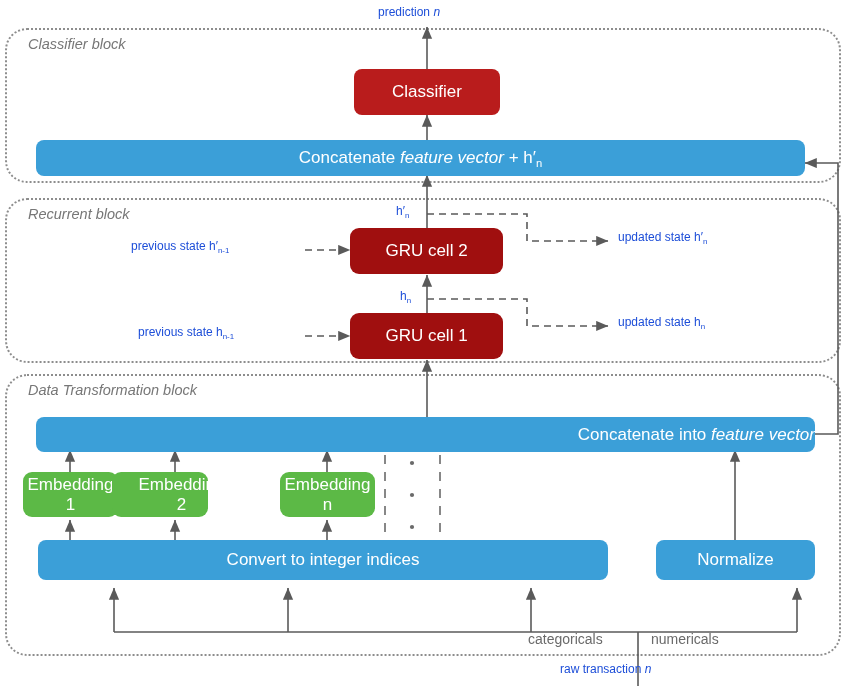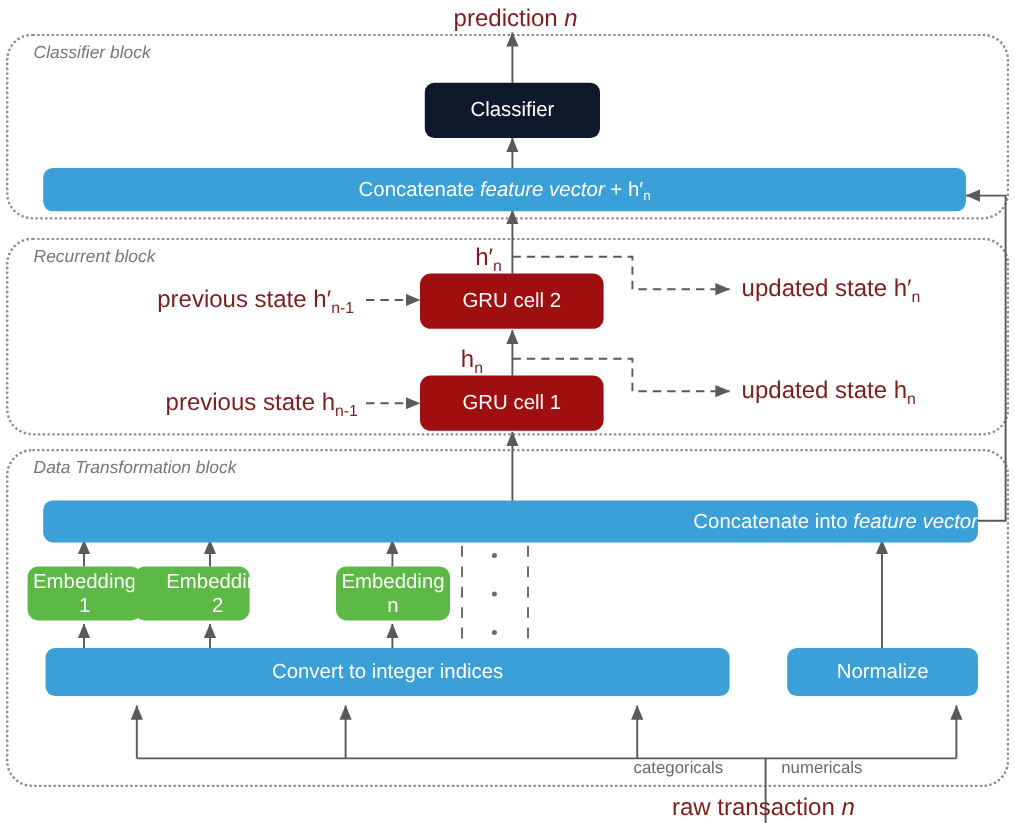--- a/index.html
+++ b/index.html
@@ -7,25 +7,25 @@
   #stage{position:relative;width:846px;height:686px;overflow:hidden;background:#fff;}
 
   svg#wires{position:absolute;left:0;top:0;width:846px;height:686px;pointer-events:none;}
 
   .blk{position:absolute;border:2px dotted #8d8d8d;border-radius:22px;box-sizing:border-box;background:transparent;}
   .blk-label{position:absolute;font-style:italic;font-size:14.5px;color:#777777;white-space:nowrap;}
 
   .node{position:absolute;display:flex;align-items:center;justify-content:center;
         border-radius:8px;color:#ffffff;font-size:17px;box-sizing:border-box;text-align:center;}
   .node.blue{background:#3b9fd8;}
-  .node.orange{background:#0f172a;}
+  .node.orange{background:#b91c1c;}
   .node.red{background:#a00f0f;border-radius:9px;}
   .node.green{background:#5cb946;border-radius:9px;}
 
-  .txt{position:absolute;color:#7f1d1d;font-size:20px;white-space:nowrap;}
+  .txt{position:absolute;color:#1d4ed8;font-size:12px;white-space:nowrap;}
   .small{font-size:14px;color:#6a6a6a;}
   sub{font-size:0.66em;vertical-align:baseline;position:relative;top:0.35em;}
   i.it{font-style:italic;}
 </style>
 </head>
 <body>
 
 <div id="stage">
 
   <div class="blk" style="left:5px;top:28px;width:836px;height:155px;"></div>
@@ -135,21 +135,21 @@
   </div>
 
   <div class="node blue" style="left:38px;top:540px;width:570px;height:40px;">
     <span>Convert to integer indices</span>
   </div>
 
   <div class="txt" style="left:378px;top:5px;"><span>prediction </span><i class="it">n</i></div>
 
   <div class="txt" style="left:396px;top:204px;"><span>h′</span><sub>n</sub></div>
 
-  <div class="txt" style="left:384px;top:289px;text-align:right;"><span>h</span><sub>n</sub></div>
+  <div class="txt" style="left:400px;top:289px;text-align:right;"><span>h</span><sub>n</sub></div>
 
   <div class="txt" style="left:131px;top:239px;"><span>previous state h′</span><sub>n-1</sub></div>
 
   <div class="txt" style="left:138px;top:325px;"><span>previous state h</span><sub>n-1</sub></div>
 
   <div class="txt" style="left:618px;top:230px;text-align:right;"><span>updated state h′</span><sub>n</sub></div>
 
   <div class="txt" style="left:618px;top:315px;"><span>updated state h</span><sub>n</sub></div>
 
   <div class="txt small" style="left:528px;top:631px;">categoricals</div>

